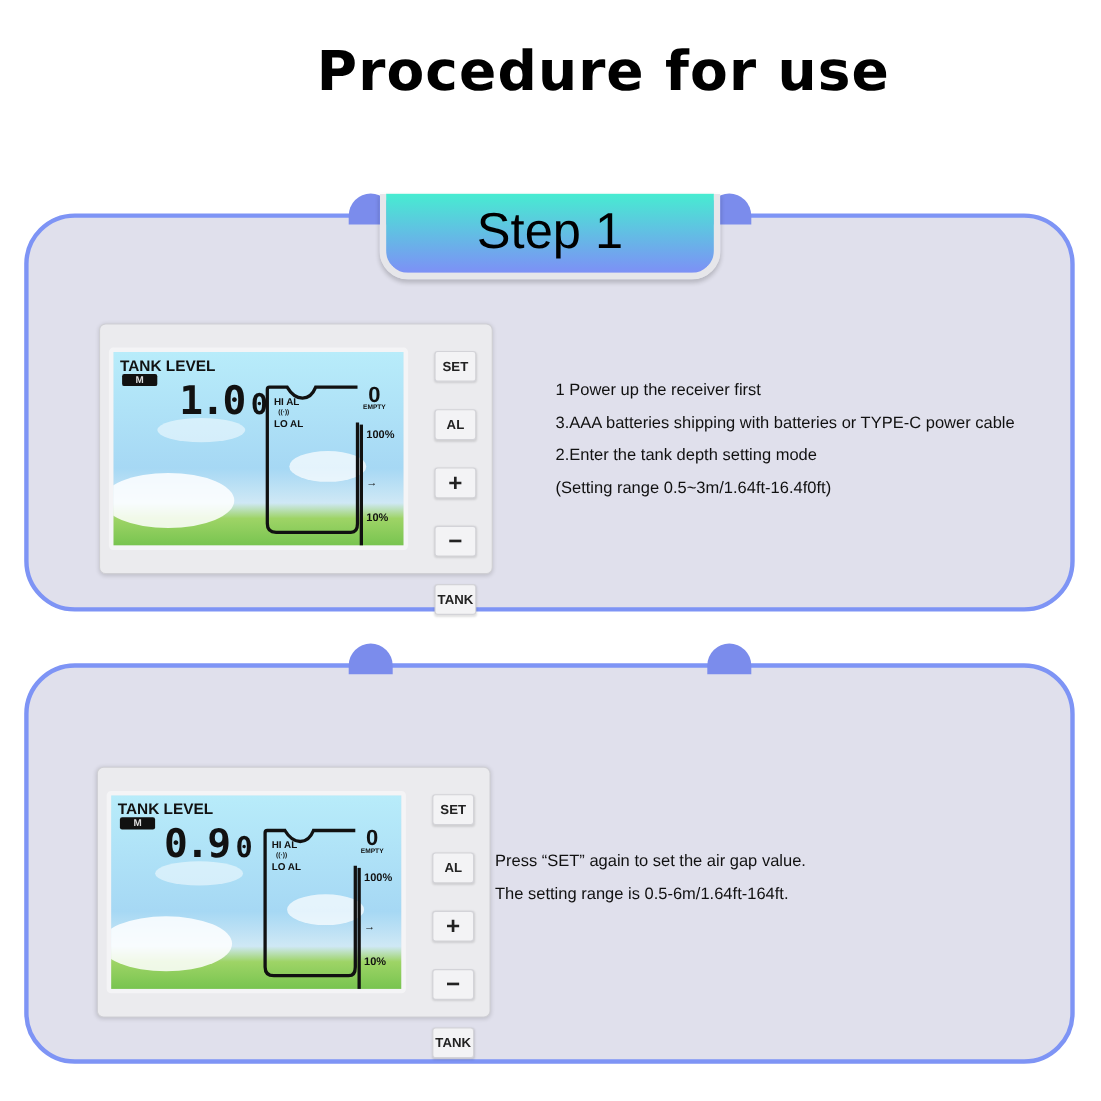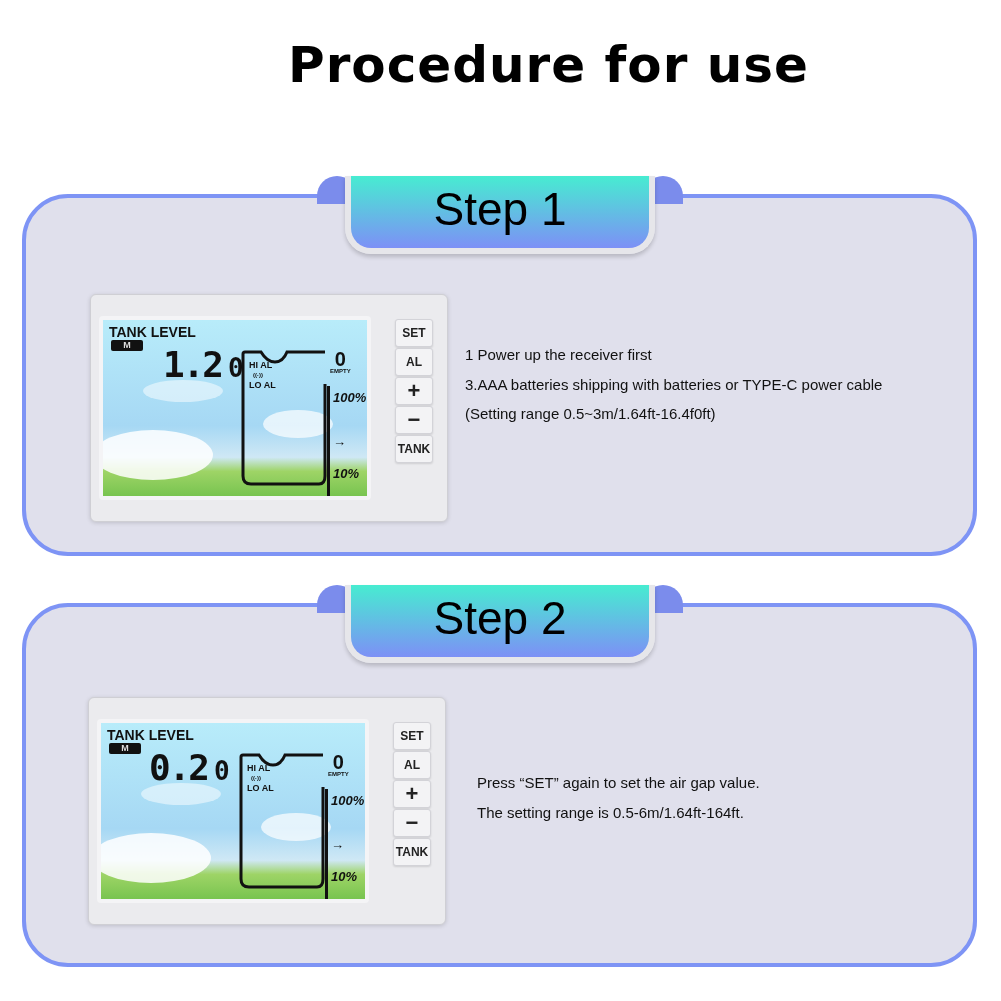--- a/index.html
+++ b/index.html
@@ -17,23 +17,23 @@
   .cloud { position:absolute; background:#ffffff; border-radius:50%; opacity:0.85; }
   .lcd-label { position:absolute; left:6px; top:4px; font-weight:bold; font-size:14px; color:#111; }
   .unit-badge { position:absolute; left:8px; top:20px; width:32px; height:11px; background:#111; color:#ddd; font-size:9px; font-weight:bold; text-align:center; line-height:11px; border-radius:2px; }
   .digits { position:absolute; left:60px; top:24px; font-family:"DejaVu Sans Mono", monospace; font-size:36px; font-weight:bold; color:#111; letter-spacing:-2px; }
   .digits .small { font-size:26px; margin-left:6px; }
   .tank-outline { position:absolute; left:138px; top:28px; width:86px; height:138px; }
   .al-text { position:absolute; left:146px; top:40px; font-size:9px; font-weight:bold; color:#111; line-height:10px; }
   .empty-lbl { position:absolute; left:227px; top:30px; text-align:center; font-size:6px; font-weight:bold; color:#111; }
   .empty-lbl b { display:block; font-size:20px; line-height:18px; }
   .scale { position:absolute; left:224px; top:66px; width:3px; height:110px; background:#111; }
-  .tick { position:absolute; left:230px; font-size:13px; font-weight:bold; color:#111;font-style:italic; }
+  .tick { position:absolute; left:230px; font-size:10px; font-weight:bold; color:#111; }
   .btns { position:absolute; right:14px; top:24px; width:38px; }
-  .btn { width:38px; height:28px; margin-bottom:1px; background:#f3f3f5; border:1px solid #d3d3d8; border-radius:3px; box-shadow:0 1px 2px rgba(0,0,0,0.12); display:flex; align-items:center; justify-content:center; font-weight:bold; font-size:12px; color:#222; box-sizing:border-box; }
+  .btn { width:38px; height:28px; margin-bottom:25px; background:#f3f3f5; border:1px solid #d3d3d8; border-radius:3px; box-shadow:0 1px 2px rgba(0,0,0,0.12); display:flex; align-items:center; justify-content:center; font-weight:bold; font-size:12px; color:#222; box-sizing:border-box; }
   .btn.sym { font-size:22px; font-weight:bold; }
   .desc { position:absolute; font-size:15px; color:#111; line-height:29.5px; }
 </style>
 </head>
 <body>
 
 <div class="title">Procedure for use</div>
 
 <div class="panel" style="top:194px;height:362px;"></div>
 <div class="tab" style="top:176px;">
@@ -44,21 +44,21 @@
     </div>
 </div>
 
 <div class="device" style="left:90px;top:294px;">
   <div class="screen">
     <div class="cloud" style="left:-10px;top:110px;width:120px;height:50px;"></div>
     <div class="cloud" style="left:40px;top:60px;width:80px;height:22px;opacity:0.5;"></div>
     <div class="cloud" style="left:160px;top:90px;width:70px;height:28px;opacity:0.7;"></div>
     <div class="lcd-label">TANK LEVEL</div>
     <div class="unit-badge">M</div>
-    <div class="digits"><span>1.2</span><span class="small">0</span></div>
+    <div class="digits"><span>1.0</span><span class="small">0</span></div>
     <svg class="tank-outline" viewBox="0 0 86 138">
         <path d="M2 6 Q2 4 4 4 L20 4 Q26 14 34 14 Q42 14 46 4 L84 4 M2 6 L2 128 Q2 136 10 136 L78 136 Q84 136 84 128 L84 36" fill="none" stroke="#111" stroke-width="3"></path>
       </svg>
     <div class="al-text">
         <div>HI AL</div>
         <div style="font-size:6px;margin-left:4px;">((·))</div>
         <div>LO AL</div>
       </div>
     <div class="empty-lbl"><b>0</b><span>EMPTY</span></div>
     <div class="scale"></div>
@@ -68,43 +68,41 @@
   </div>
   <div class="btns">
     <div class="btn">SET</div>
     <div class="btn">AL</div>
     <div class="btn sym">+</div>
     <div class="btn sym">−</div>
     <div class="btn">TANK</div>
   </div>
 </div>
 
-<div class="desc" style="left:465px;top:340px;">
+<div class="desc" style="left:505px;top:340px;">
   <div>1 Power up the receiver first</div>
   <div>3.AAA batteries shipping with batteries or TYPE-C power cable</div>
+  <div>2.Enter the tank depth setting mode</div>
   <div>(Setting range 0.5~3m/1.64ft-16.4f0ft)</div>
 </div>
 
 <div class="panel" style="top:603px;height:364px;"></div>
 <div class="tab" style="top:585px;">
   <div class="ear l"></div>
   <div class="ear r"></div>
-  <div class="body">
-      <span>Step 2</span>
-    </div>
 </div>
 
 <div class="device" style="left:88px;top:697px;">
   <div class="screen">
     <div class="cloud" style="left:-10px;top:110px;width:120px;height:50px;"></div>
     <div class="cloud" style="left:40px;top:60px;width:80px;height:22px;opacity:0.5;"></div>
     <div class="cloud" style="left:160px;top:90px;width:70px;height:28px;opacity:0.7;"></div>
     <div class="lcd-label">TANK LEVEL</div>
     <div class="unit-badge">M</div>
-    <div class="digits" style="left:48px;"><span>0.2</span><span class="small">0</span></div>
+    <div class="digits" style="left:48px;"><span>0.9</span><span class="small">0</span></div>
     <svg class="tank-outline" viewBox="0 0 86 138">
         <path d="M2 6 Q2 4 4 4 L20 4 Q26 14 34 14 Q42 14 46 4 L84 4 M2 6 L2 128 Q2 136 10 136 L78 136 Q84 136 84 128 L84 36" fill="none" stroke="#111" stroke-width="3"></path>
       </svg>
     <div class="al-text">
         <div>HI AL</div>
         <div style="font-size:6px;margin-left:4px;">((·))</div>
         <div>LO AL</div>
       </div>
     <div class="empty-lbl"><b>0</b><span>EMPTY</span></div>
     <div class="scale"></div>
@@ -114,16 +112,16 @@
   </div>
   <div class="btns">
     <div class="btn">SET</div>
     <div class="btn">AL</div>
     <div class="btn sym">+</div>
     <div class="btn sym">−</div>
     <div class="btn">TANK</div>
   </div>
 </div>
 
-<div class="desc" style="left:477px;top:768px;">
+<div class="desc" style="left:450px;top:768px;">
   <div>Press “SET” again to set the air gap value.</div>
   <div>The setting range is 0.5-6m/1.64ft-164ft.</div>
 </div>
 
 </body></html>

